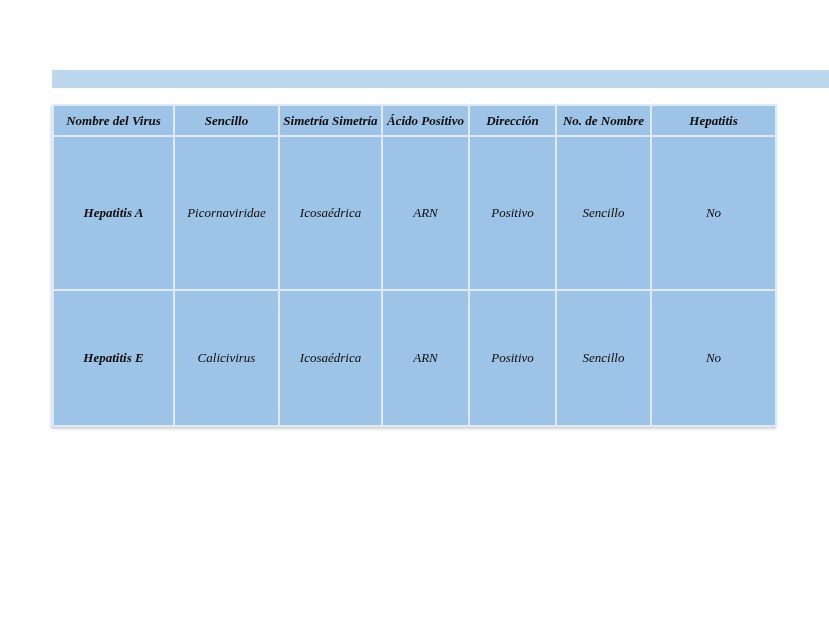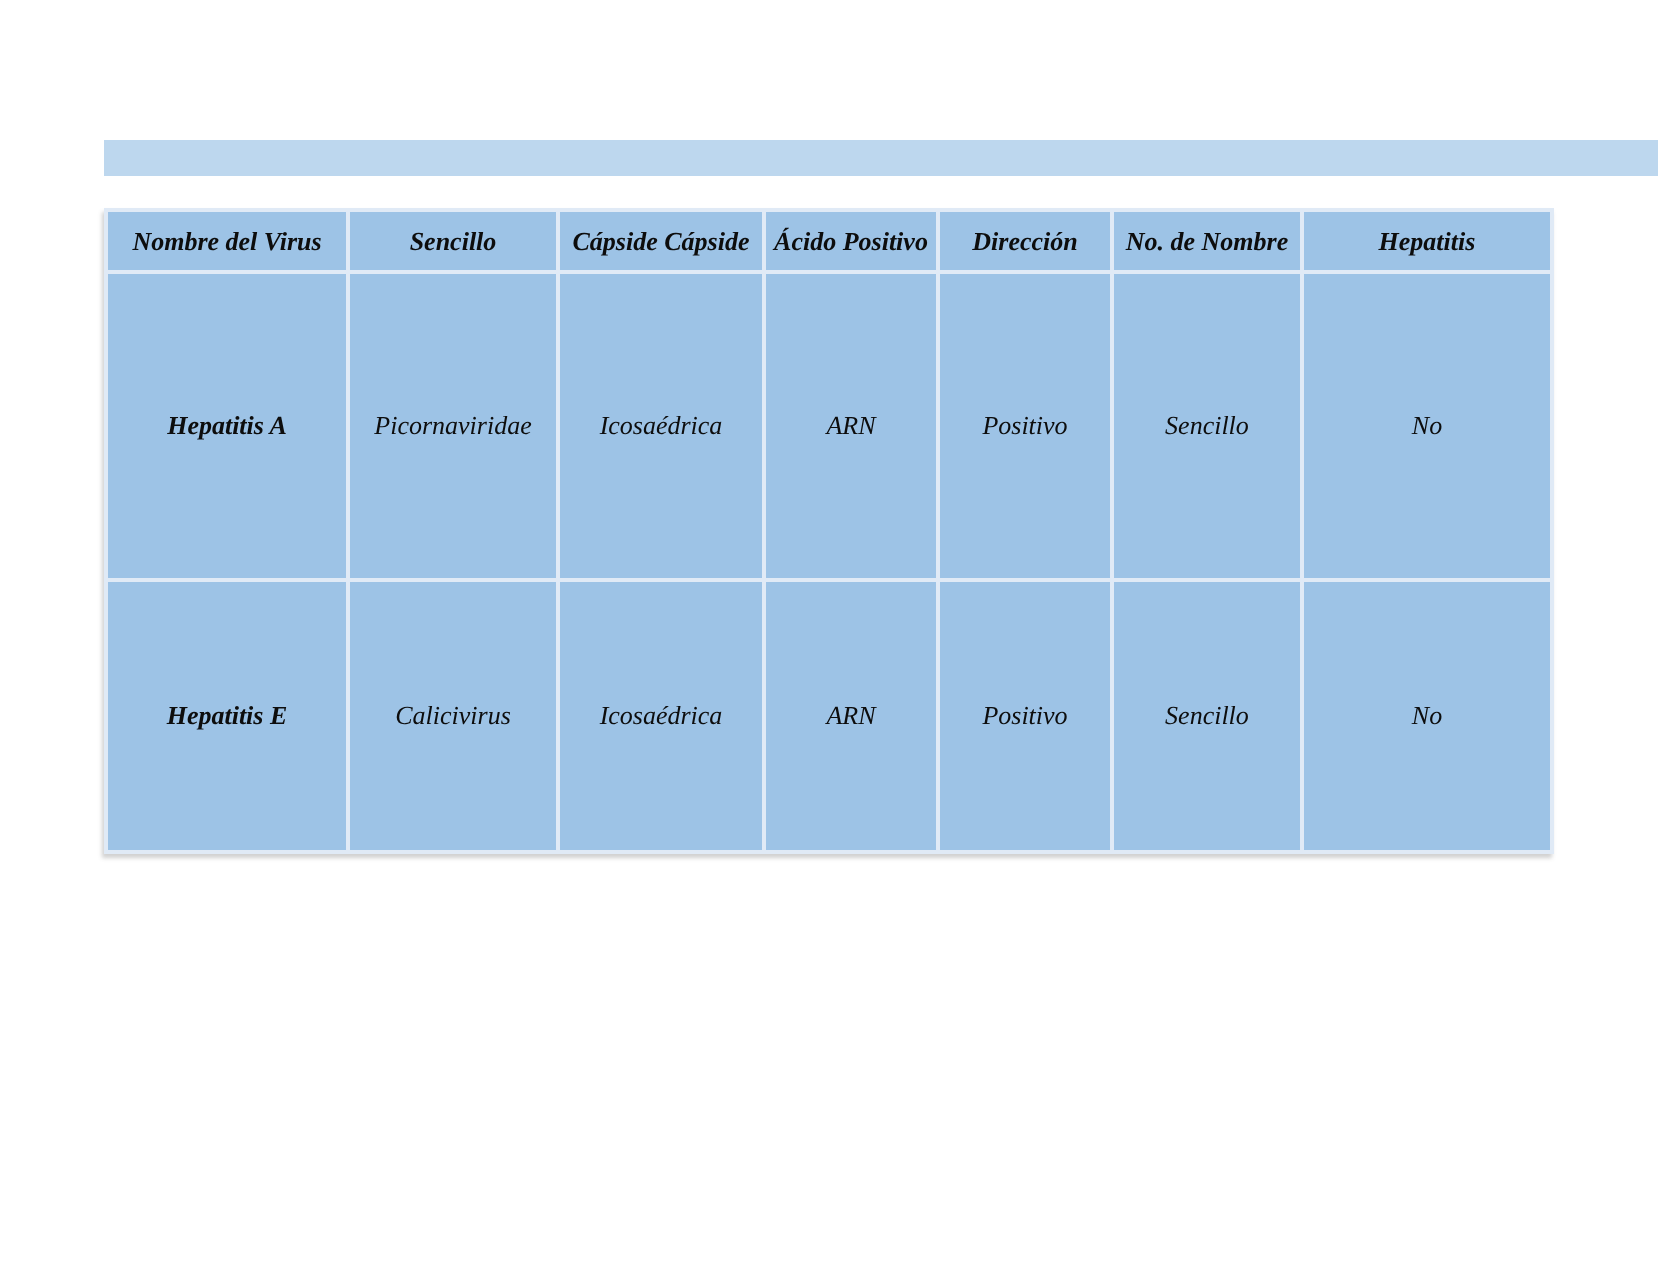--- a/index.html
+++ b/index.html
@@ -75,21 +75,21 @@
       <col style="width:103px">
       <col style="width:87px">
       <col style="width:87px">
       <col style="width:95px">
       <col style="width:125px">
     </colgroup>
     <thead>
       <tr>
         <th>Nombre del Virus</th>
         <th>Sencillo</th>
-        <th>Cápside Cápside</th>
+        <th>Simetría Simetría</th>
         <th>Ácido Positivo</th>
         <th>Dirección</th>
         <th>No. de Nombre</th>
         <th>Hepatitis</th>
       </tr>
     </thead>
     <tbody>
       <tr class="row-1">
         <td class="cell-virus">Hepatitis A</td>
         <td class="cell-familia">Picornaviridae</td>

